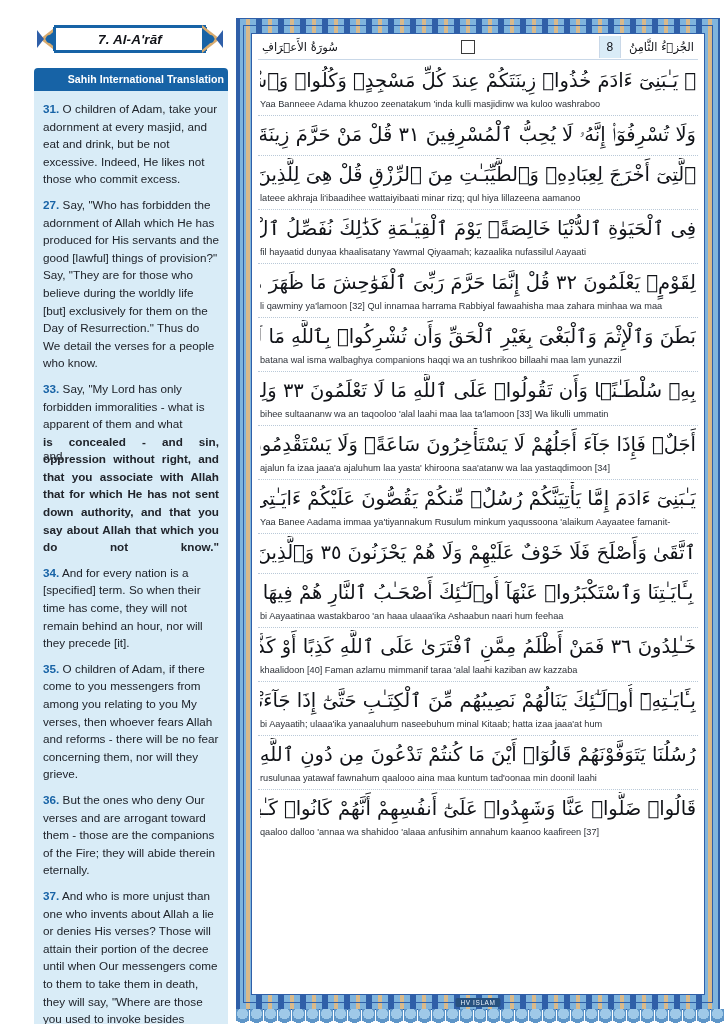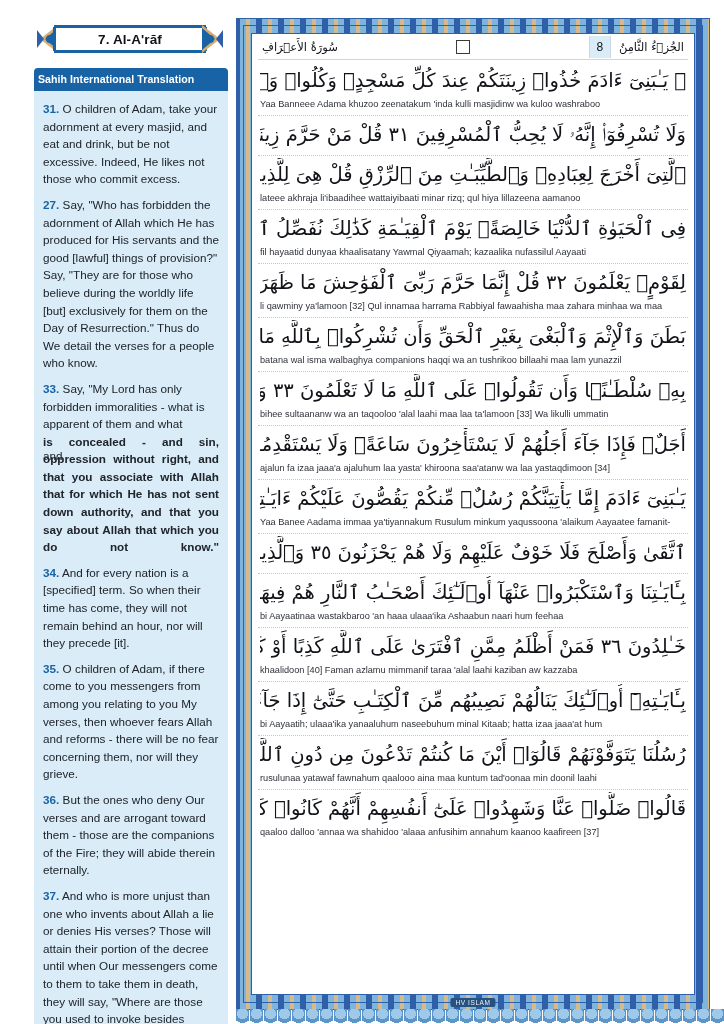--- a/index.html
+++ b/index.html
@@ -30,20 +30,21 @@
   }
 
   
   .surah-banner {
     position: relative;
     height: 34px;
     margin: 4px 6px 12px 4px;
     display: flex;
     align-items: center;
     justify-content: center;
+    font-style: italic;
   }
   .surah-banner-box {
     position: absolute;
     left: 16px;
     right: 16px;
     top: 3px;
     bottom: 3px;
     border-top: 3px solid #1763a6;
     border-bottom: 3px solid #1763a6;
     background: #ffffff;
@@ -77,21 +78,21 @@
     color: #111318;
     letter-spacing: .1px;
   }
 
   
   .trans-header {
     background: #1763a6;
     color: #ffffff;
     font-size: 10.6px;
     font-weight: bold;
-    text-align: left;
+    text-align: right;
     padding: 5px 4px 6px;
     border-radius: 4px 4px 0 0;
     letter-spacing: .05px;
   }
 
   
   .trans-body {
     background: #d9ecf7;
     padding: 9px 9px 14px 9px;
     min-height: 920px;
@@ -125,21 +126,21 @@
     text-align: justify;
     text-align-last: justify;
     font-weight: bold;
   }
 
   
   .right-col {
     position: relative;
     width: 488px;
     height: 1024px;
-    padding: 18px 14px 14px 0;
+    padding: 18px 4px 14px 0;
   }
 
   .mushaf-frame {
     position: relative;
     width: 100%;
     height: 100%;
     padding: 14px;
     background:
       repeating-linear-gradient(90deg,
         #2f5fa8 0px, #2f5fa8 3px,

